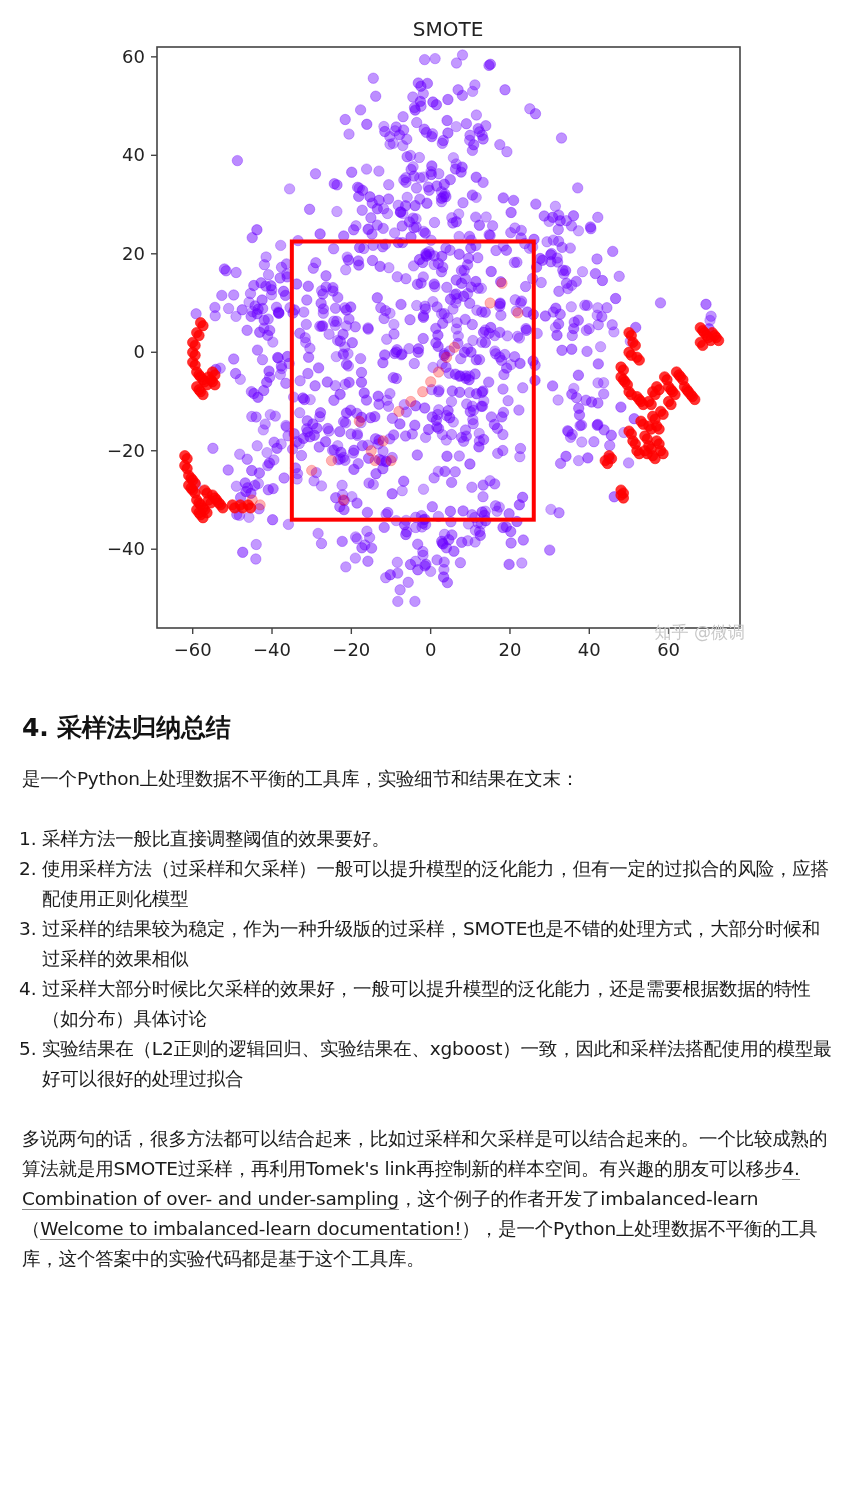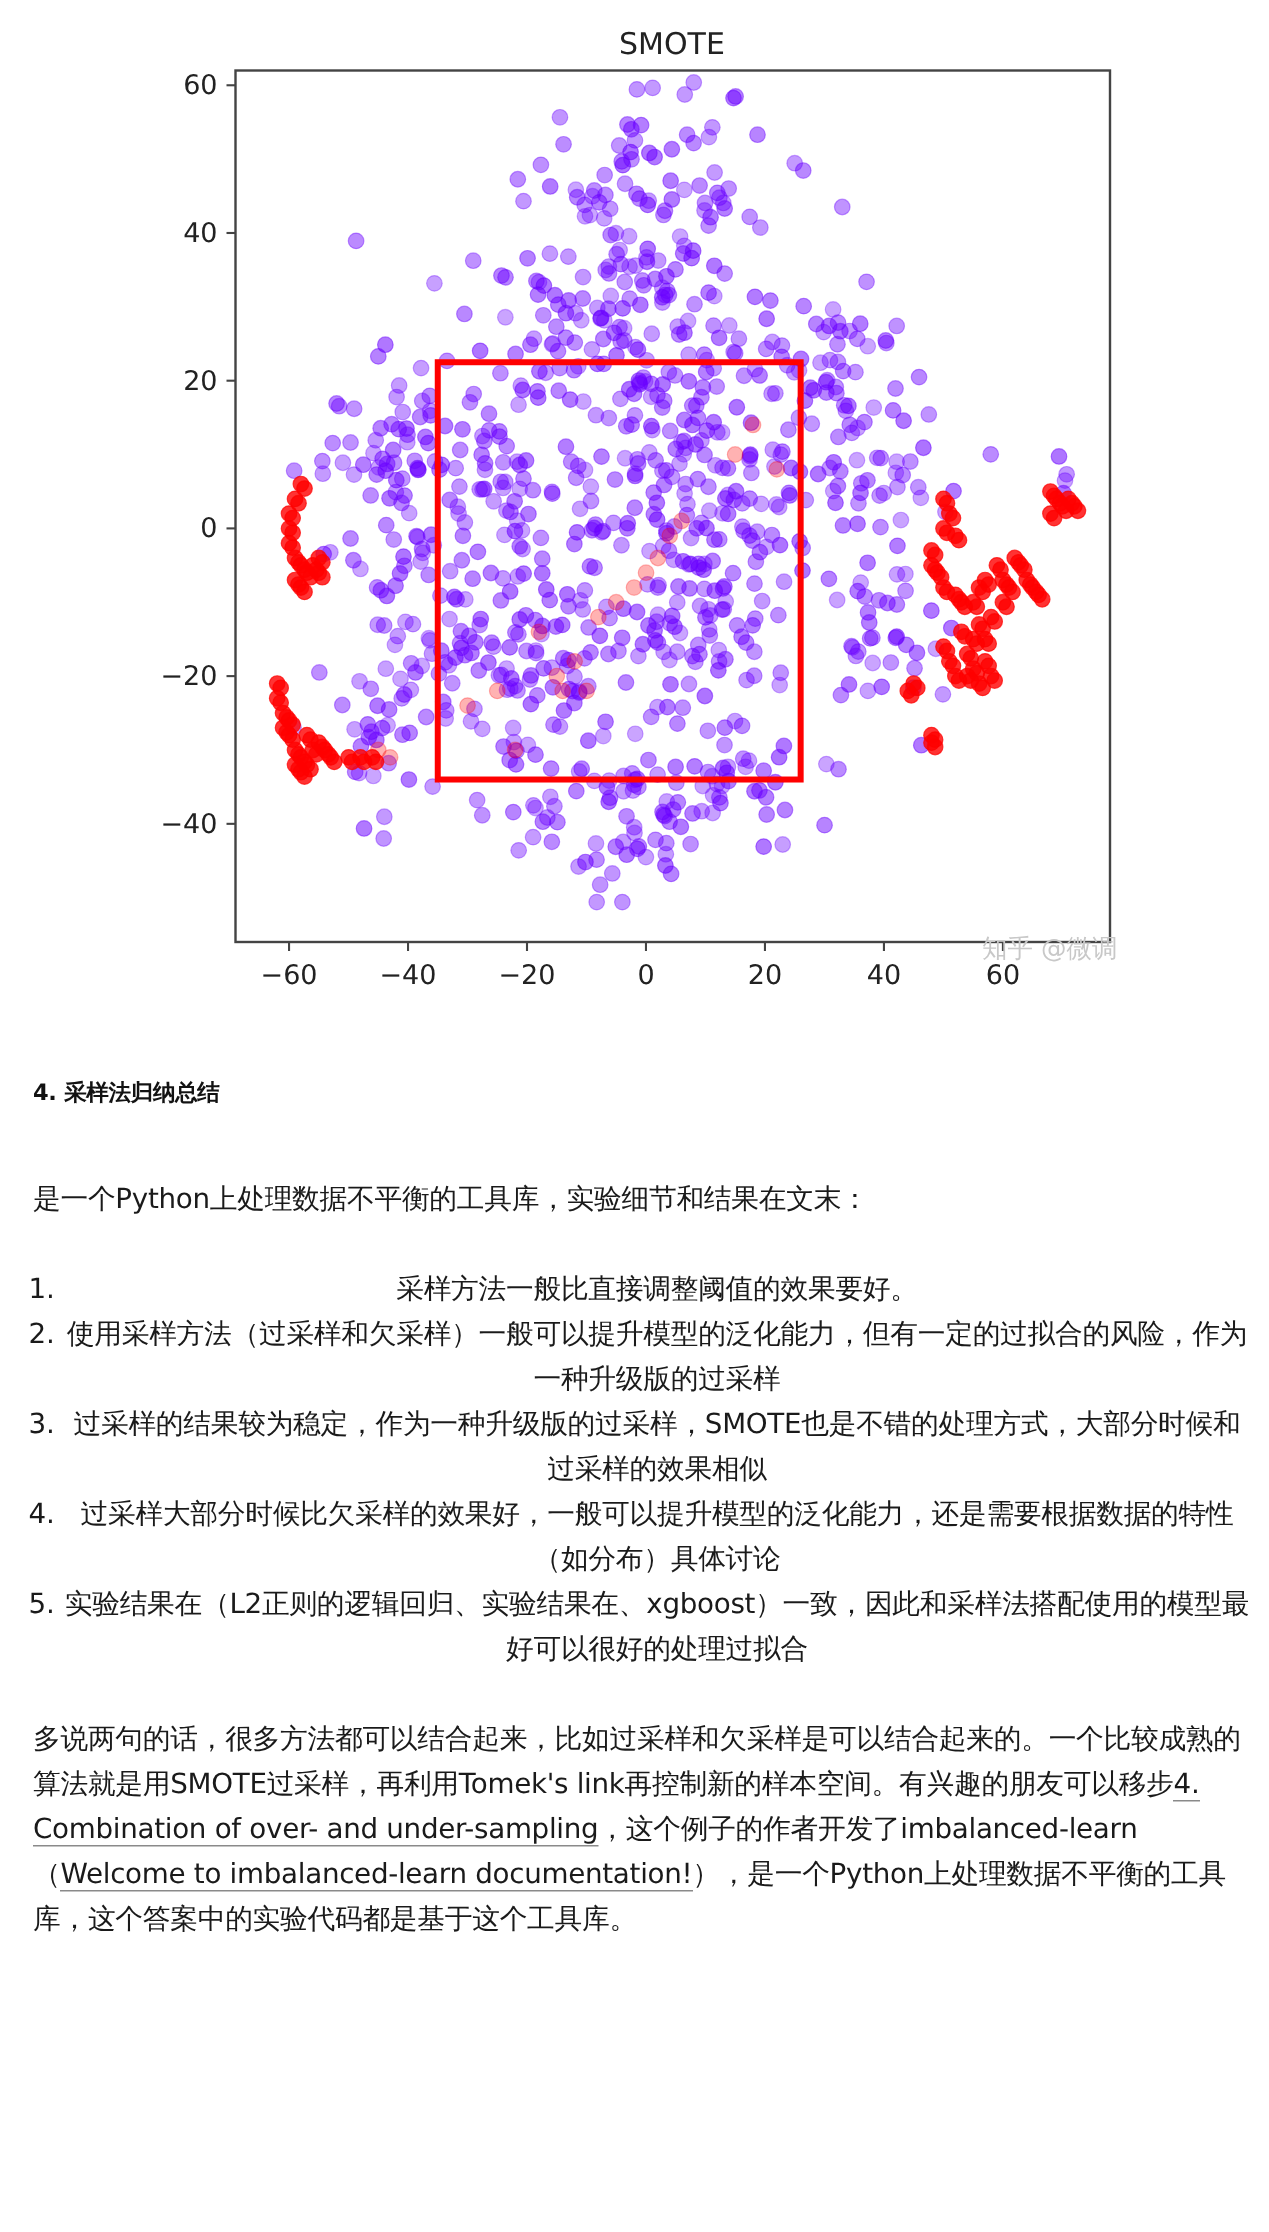--- a/index.html
+++ b/index.html
@@ -1,24 +1,24 @@
 <!DOCTYPE html>
 <html><head>
 <meta charset="utf-8">
 <style>
   html, body { margin: 0; padding: 0; background: #ffffff; }
   body { width: 846px; height: 1488px; position: relative; overflow: hidden;
          font-family: "DejaVu Sans", "Liberation Sans", sans-serif; color: #1a1a1a; }
   #figure { position: absolute; left: 0; top: 0; width: 846px; height: 680px; }
   #figure svg { display: block; }
   .article { position: absolute; left: 22px; top: 710px; width: 812px; font-size: 18.5px; line-height: 30px; letter-spacing: -0.2px; }
-  .article h2 { margin: 0 0 39px 0; font-size: 15px; font-weight: bold; line-height: 36px; color: #121212; }
+  .article h2 { margin: 0 0 18px 0; font-size: 25px; font-weight: bold; line-height: 36px; color: #121212; }
   .article p { margin: 0 0 30px 0; }
   .article ol { margin: 0 0 30px 0; padding-left: 20px; }
-  .article ol li { padding-left: 0; text-align: center; }
+  .article ol li { padding-left: 0; }
   .article b { font-weight: bold; color: #121212; }
   .article a { color: #1a1a1a; text-decoration: none; border-bottom: 1px solid #8a8a8a; }
 </style>
 </head>
 <body>
 
 <div id="figure">
   <svg id="chart-svg" width="846" height="680" xmlns="http://www.w3.org/2000/svg">
     <text id="chart-title" x="448" y="36" text-anchor="middle" font-size="20" fill="#222" font-family="DejaVu Sans, sans-serif">SMOTE</text>
     <g id="points-layer">
@@ -1164,19 +1164,19 @@
       </g>
     <text id="watermark" x="745" y="638" text-anchor="end" font-size="17" fill="#c8c8c8" font-family="DejaVu Sans, sans-serif">知乎 @微调</text>
   </svg>
 </div>
 
 <div class="article">
   <h2>4. 采样法归纳总结</h2>
   <p>是一个Python上处理数据不平衡的工具库，实验细节和结果在文末：</p>
   <ol>
     <li>采样方法一般比直接调整阈值的效果要好。</li>
-    <li>使用采样方法（过采样和欠采样）一般可以提升模型的泛化能力，但有一定的过拟合的风险，作为一种升级版的过采样</li>
+    <li>使用采样方法（过采样和欠采样）一般可以提升模型的泛化能力，但有一定的过拟合的风险，应搭配使用正则化模型</li>
     <li>过采样的结果较为稳定，作为一种升级版的过采样，SMOTE也是不错的处理方式，大部分时候和过采样的效果相似</li>
     <li>过采样大部分时候比欠采样的效果好，一般可以提升模型的泛化能力，还是需要根据数据的特性（如分布）具体讨论</li>
     <li>实验结果在（L2正则的逻辑回归、实验结果在、xgboost）一致，因此和采样法搭配使用的模型最好可以很好的处理过拟合</li>
   </ol>
   <p><span>多说两句的话，很多方法都可以结合起来，比如过采样和欠采样是可以结合起来的。一个比较成熟的算法就是用SMOTE过采样，再利用Tomek's link再控制新的样本空间。有兴趣的朋友可以移步</span><a href="#">4. Combination of over- and under-sampling</a><span>，这个例子的作者开发了imbalanced-learn（</span><a href="#">Welcome to imbalanced-learn documentation!</a><span>），是一个Python上处理数据不平衡的工具库，这个答案中的实验代码都是基于这个工具库。</span></p>
 </div>
 
 </body></html>

